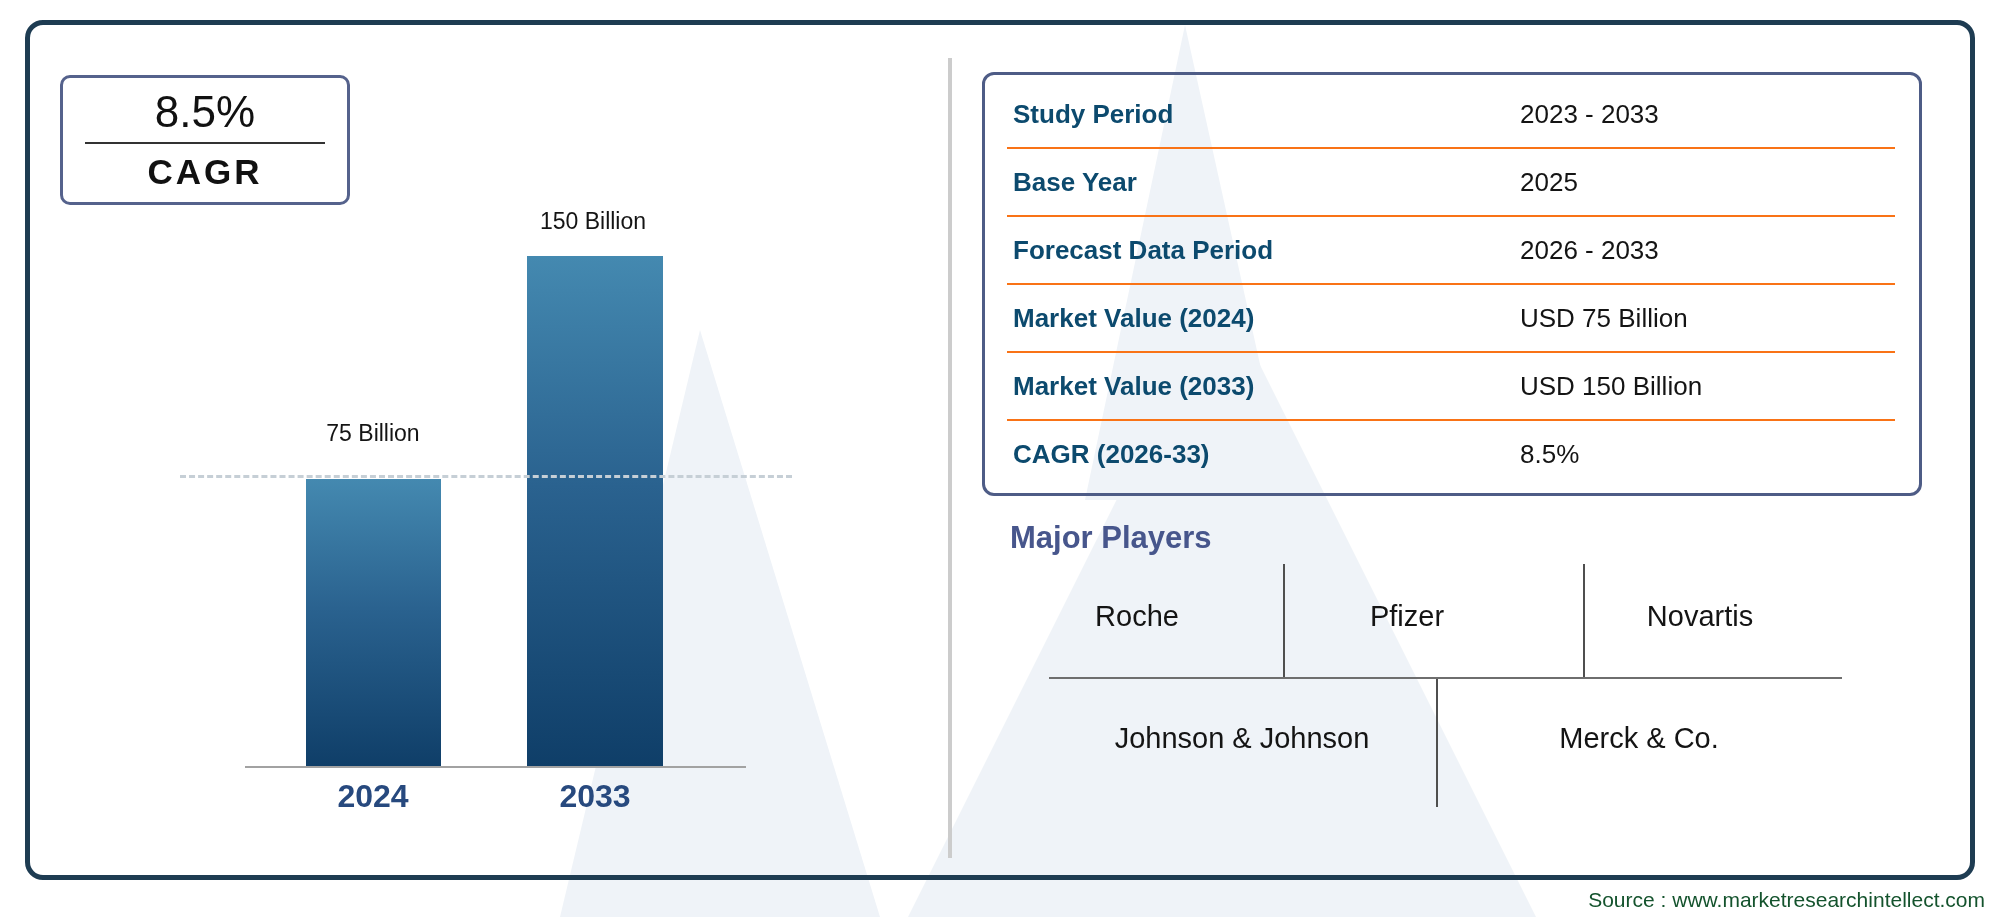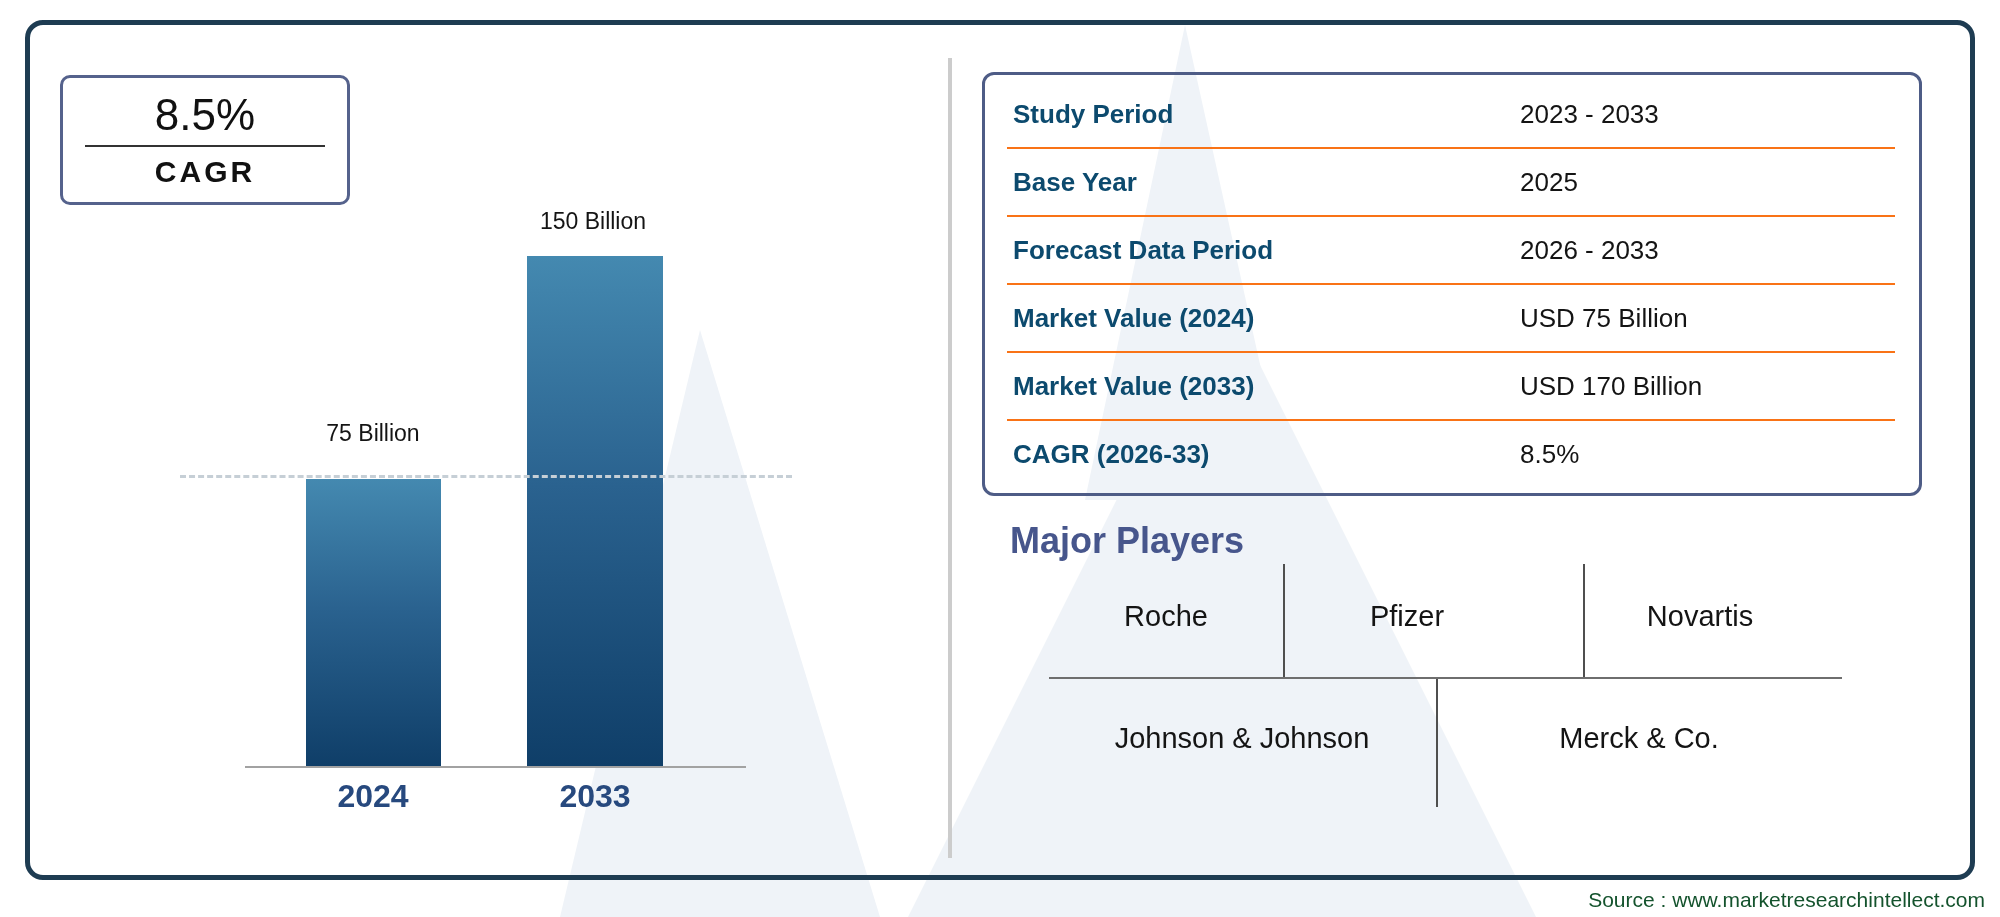--- a/index.html
+++ b/index.html
@@ -13,21 +13,21 @@
   
   #frame{left:25px;top:20px;width:1950px;height:860px;border:5px solid #1e3c52;
          border-radius:18px;box-sizing:border-box;z-index:3;pointer-events:none;}
 
   
   #cagr-box{left:60px;top:75px;width:290px;height:130px;border:3px solid #55628c;
             border-radius:10px;box-sizing:border-box;z-index:4;
             display:flex;flex-direction:column;align-items:center;justify-content:center;}
   #cagr-value{font-size:44px;color:#111;line-height:1.1;}
   #cagr-line{width:240px;height:0;border-top:2px solid #333;margin:6px 0 8px 0;}
-  #cagr-label{font-size:30px;font-weight:bold;letter-spacing:3px;color:#111;}
+  #cagr-label{font-size:35px;font-weight:bold;letter-spacing:3px;color:#111;}
 
   
   .bar{z-index:2;background:linear-gradient(to bottom,#4489b0 0%,#2a628f 45%,#0f3e68 100%);}
   #bar-2024{left:306px;top:479px;width:135px;height:288px;}
   #bar-2033{left:527px;top:256px;width:136px;height:511px;}
   .bar-label{width:280px;text-align:center;font-size:23px;color:#141414;z-index:4;}
   #label-2024{left:233px;top:420px;}
   #label-2033{left:453px;top:208px;}
   #dash-line{left:180px;top:475px;width:612px;height:0;border-top:3px dashed #c6cfd6;z-index:3;}
   #axis-line{left:245px;top:766px;width:501px;height:2px;background:#a2a2a2;z-index:2;}
@@ -41,23 +41,23 @@
   
   #info-card{left:982px;top:72px;width:940px;height:424px;border:3px solid #4e5c86;
              border-radius:12px;box-sizing:border-box;z-index:4;
              padding:6px 24px 6px 22px;display:flex;flex-direction:column;}
   .irow{height:58px;flex:1;position:relative;display:flex;align-items:center;}
   .irow + .irow{border-top:2px solid #f97316;}
   .ilabel{font-size:26px;font-weight:bold;color:#0c4a6e;padding-left:6px;}
   .ivalue{position:absolute;left:513px;font-size:26px;color:#141414;}
 
   
-  #players-title{left:1010px;top:520px;font-size:36px;font-weight:bold;color:#47568c;z-index:4;}
+  #players-title{left:1010px;top:520px;font-size:31px;font-weight:bold;color:#47568c;z-index:4;}
   .pname{width:300px;text-align:center;font-size:29px;color:#141414;z-index:4;}
-  #p-roche{left:1016px;top:600px;width:300px;}
+  #p-roche{left:987px;top:600px;width:300px;}
   #p-pfizer{left:1257px;top:600px;width:300px;}
   #p-novartis{left:1550px;top:600px;width:300px;}
   #p-jnj{left:1092px;top:722px;width:300px;}
   #p-merck{left:1489px;top:722px;width:300px;}
   .pline{background:#6e6e6e;z-index:3;}
   #pline-v1{left:1283px;top:564px;width:2px;height:114px;background:#4f4f4f;}
   #pline-v2{left:1583px;top:564px;width:2px;height:114px;background:#4f4f4f;}
   #pline-h{left:1049px;top:677px;width:793px;height:2px;}
   #pline-v3{left:1436px;top:679px;width:2px;height:128px;background:#4f4f4f;}
 
@@ -104,21 +104,21 @@
   <div class="irow">
     <span class="ilabel">Forecast Data Period</span>
     <span class="ivalue">2026 - 2033</span>
   </div>
   <div class="irow">
     <span class="ilabel">Market Value (2024)</span>
     <span class="ivalue">USD 75 Billion</span>
   </div>
   <div class="irow">
     <span class="ilabel">Market Value (2033)</span>
-    <span class="ivalue">USD 170 Billion</span>
+    <span class="ivalue">USD 150 Billion</span>
   </div>
   <div class="irow">
     <span class="ilabel">CAGR (2026-33)</span>
     <span class="ivalue">8.5%</span>
   </div>
 </div>
 
 <div id="players-title" class="abs">Major Players</div>
 <div id="pline-v1" class="abs pline"></div>
 <div id="pline-v2" class="abs pline"></div>

